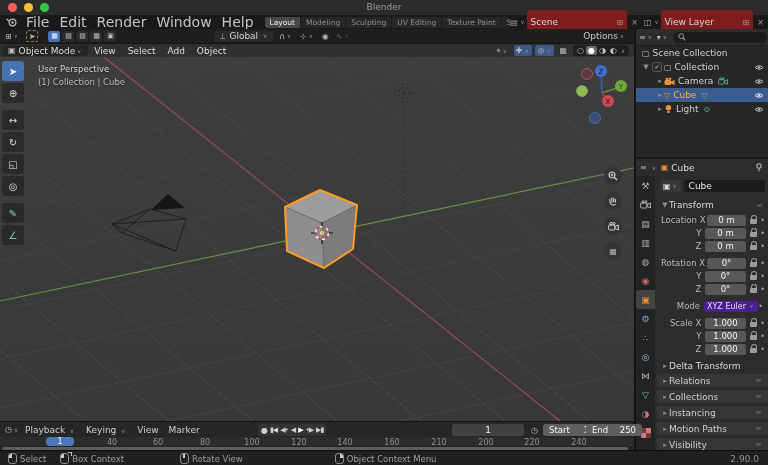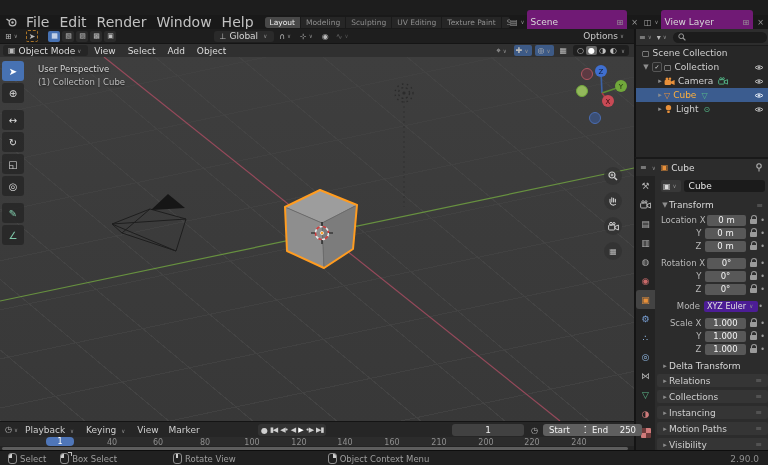--- a/index.html
+++ b/index.html
@@ -15,21 +15,21 @@
 
   
   .topbar{left:0;top:15px;width:768px;height:14px;background:#191919;display:flex;align-items:center}
   .menu-item{padding:0 5px;color:#c2c2c2;font-size:14px;cursor:default}
   .logo{margin:0 4px 0 6px;display:flex}
   .tabs{display:flex;margin-left:6px;background:#232323;border-radius:3px;overflow:hidden}
   .tab{padding:1px 5px;font-size:7.5px;color:#8f8f8f;background:#262626;border-right:1px solid #1a1a1a;white-space:nowrap}
   .tab.active{background:#484848;color:#ececec}
   .idchip{display:flex;align-items:center;height:11px;margin-left:6px}
   .idchip .dtico{color:#a8a8a8;font-size:8px;margin-right:1px}
-  .idfield{display:flex;align-items:center;background:#701a75;border-radius:3px;height:11px;padding:7px 4px;color:#d8d8d8}
+  .idfield{display:flex;align-items:center;background:#7f1d1d;border-radius:3px;height:11px;padding:7px 4px;color:#d8d8d8}
   .chev{font-size:5.5px;color:#8e8e8e;margin:0 2px}
   .mini{font-size:8px;color:#9b9b9b;margin-left:4px}
 
   
   .toolrow{left:0;top:29px;width:634px;height:14px;background:#1e1e1e;display:flex;align-items:center;border-bottom:1px solid #151515}
   .sqbtn{width:12px;height:11px;margin-left:2px;border-radius:2px;background:#2b2b2b;display:flex;align-items:center;justify-content:center;font-size:7px;color:#bdbdbd}
   .sqbtn.blue{background:#4772b3;color:#eef2f8}
   .pillfield{display:flex;align-items:center;background:#2a2a2a;border-radius:3px;height:11px;padding:0 5px;color:#d5d5d5}
   .ic{font-size:8px;color:#b9b9b9}
   .dim{opacity:.45}
@@ -118,20 +118,26 @@
   .mouse.rmb::before{content:"";position:absolute;right:0;top:0;width:3px;height:4px;background:#cfcfcf;border-radius:0 2px 0 0}
   .mouse.drag::after{content:"";position:absolute;right:-4px;top:-2px;width:3px;height:3px;border-top:1px solid #bfbfbf;border-right:1px solid #bfbfbf}
   .version{margin-left:auto;margin-right:9px;color:#8f8f8f}
   svg{display:block}
 </style>
 </head>
 <body>
 
 <div class="app">
 
+  <div class="abs titlebar">
+    <span class="tl-dot" style="left:8px;background:#f35f58"></span>
+    <span class="tl-dot" style="left:24px;background:#fbbe3c"></span>
+    <span class="tl-dot" style="left:40px;background:#34c648"></span>
+    <div class="title-text">Blender</div>
+  </div>
 
   <div class="abs topbar">
     <span class="logo">
       <svg width="11" height="10" viewBox="0 0 11 10">
           <circle cx="6.5" cy="5.5" r="3.4" fill="none" stroke="#b9b9b9" stroke-width="1.2"></circle>
           <circle cx="6.5" cy="5.5" r="1.2" fill="#b9b9b9"></circle>
           <path d="M0.5 2 L4 4.5" stroke="#b9b9b9" stroke-width="1.4"></path>
         </svg>
     </span>
     <span class="menu-item">File</span>
@@ -646,21 +652,21 @@
     </div>
   </div>
 
   <div class="abs statusbar">
     <span class="hint" style="margin-left:8px">
       <span class="mouse lmb"></span>
       <span>Select</span>
     </span>
     <span class="hint" style="margin-left:14px">
       <span class="mouse lmb drag"></span>
-      <span>Box Select</span>
+      <span>Box Context</span>
     </span>
     <span class="hint" style="margin-left:56px">
       <span class="mouse mmb"></span>
       <span>Rotate View</span>
     </span>
     <span class="hint" style="margin-left:92px">
       <span class="mouse rmb"></span>
       <span>Object Context Menu</span>
     </span>
     <span class="version">2.90.0</span>

